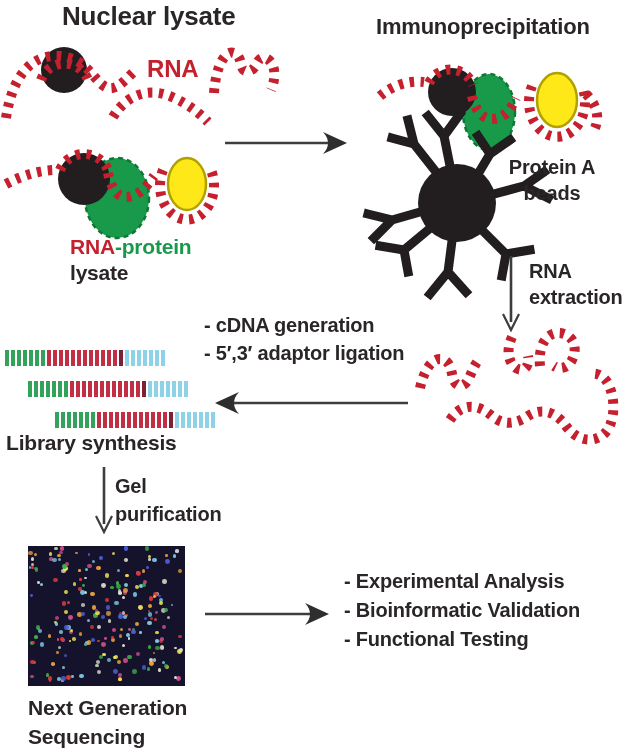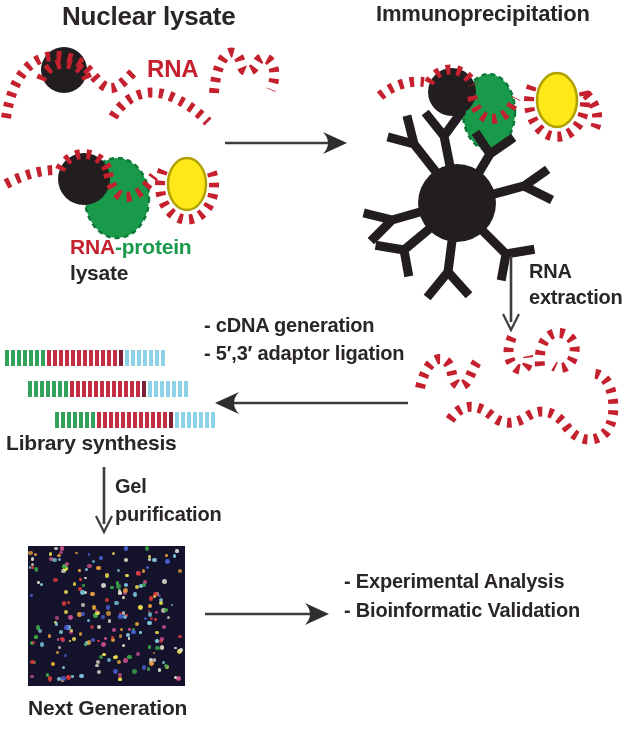--- a/index.html
+++ b/index.html
@@ -14,21 +14,21 @@
               stroke-width:2.5;stroke-dasharray:5 4;}
   .blob-yellow{fill:var(--protein-yellow);stroke:var(--yellow-border);stroke-width:2.5;}
   .ab-arm{stroke:var(--ink-black);stroke-width:9;fill:none;stroke-linecap:square;}
   .arrow-line{stroke:var(--arrow-gray);stroke-width:2.6;fill:none;}
   .arrow-head-open{stroke:var(--arrow-gray);stroke-width:2.2;fill:none;}
   .arrow-dart{fill:#2e2e2e;stroke:none;}
 
   .lbl{position:absolute;font-weight:700;color:var(--text-color);white-space:nowrap;
        letter-spacing:-0.2px;}
   #t-nuclear{left:62px;top:1px;font-size:26px;}
-  #t-ip{left:376px;top:1px;font-size:22px;}
+  #t-ip{left:376px;top:14px;font-size:22px;}
   #t-rna{left:147px;top:55px;font-size:24px;color:var(--rna-red);}
   #t-complex{left:70px;top:234px;font-size:21px;line-height:26px;}
   #t-complex .red{color:var(--rna-red);}
   #t-complex .grn{color:var(--protein-green);}
   #t-proteinA{left:494px;top:154px;font-size:20px;line-height:26px;text-align:center;width:116px;}
   #t-extraction{left:529px;top:258px;font-size:20px;line-height:26px;}
   #t-steps{left:204px;top:311px;font-size:20px;line-height:28px;}
   #t-libgen{left:6px;top:431px;font-size:21px;}
   #t-gel{left:115px;top:472px;font-size:20px;line-height:28px;}
   #t-ngs{left:28px;top:693px;font-size:21px;line-height:29px;}
@@ -377,40 +377,46 @@
 
   <div class="lbl" id="t-nuclear">Nuclear lysate</div>
   <div class="lbl" id="t-ip">Immunoprecipitation</div>
   <div class="lbl" id="t-rna">RNA</div>
 
   <div class="lbl" id="t-complex">
     <div><span class="red">RNA</span><span class="grn">-protein</span></div>
     <div>lysate</div>
   </div>
 
+  <div class="lbl" id="t-proteinA">
+    <div>Protein A</div>
+    <div>beads</div>
+  </div>
 
   <div class="lbl" id="t-extraction">
     <div>RNA</div>
     <div>extraction</div>
   </div>
 
   <div class="lbl" id="t-steps">
     <div>- cDNA generation</div>
     <div>- 5′,3′ adaptor ligation</div>
   </div>
 
   <div class="lbl" id="t-libgen">Library synthesis</div>
 
   <div class="lbl" id="t-gel">
     <div>Gel</div>
     <div>purification</div>
   </div>
 
   <div class="lbl" id="t-ngs">
     <div>Next Generation</div>
+    <div>Sequencing</div>
   </div>
 
   <div class="lbl" id="t-outputs">
     <div>- Experimental Analysis</div>
     <div>- Bioinformatic Validation</div>
+    <div>- Functional Testing</div>
   </div>
 
 </div>
 
 </body></html>

